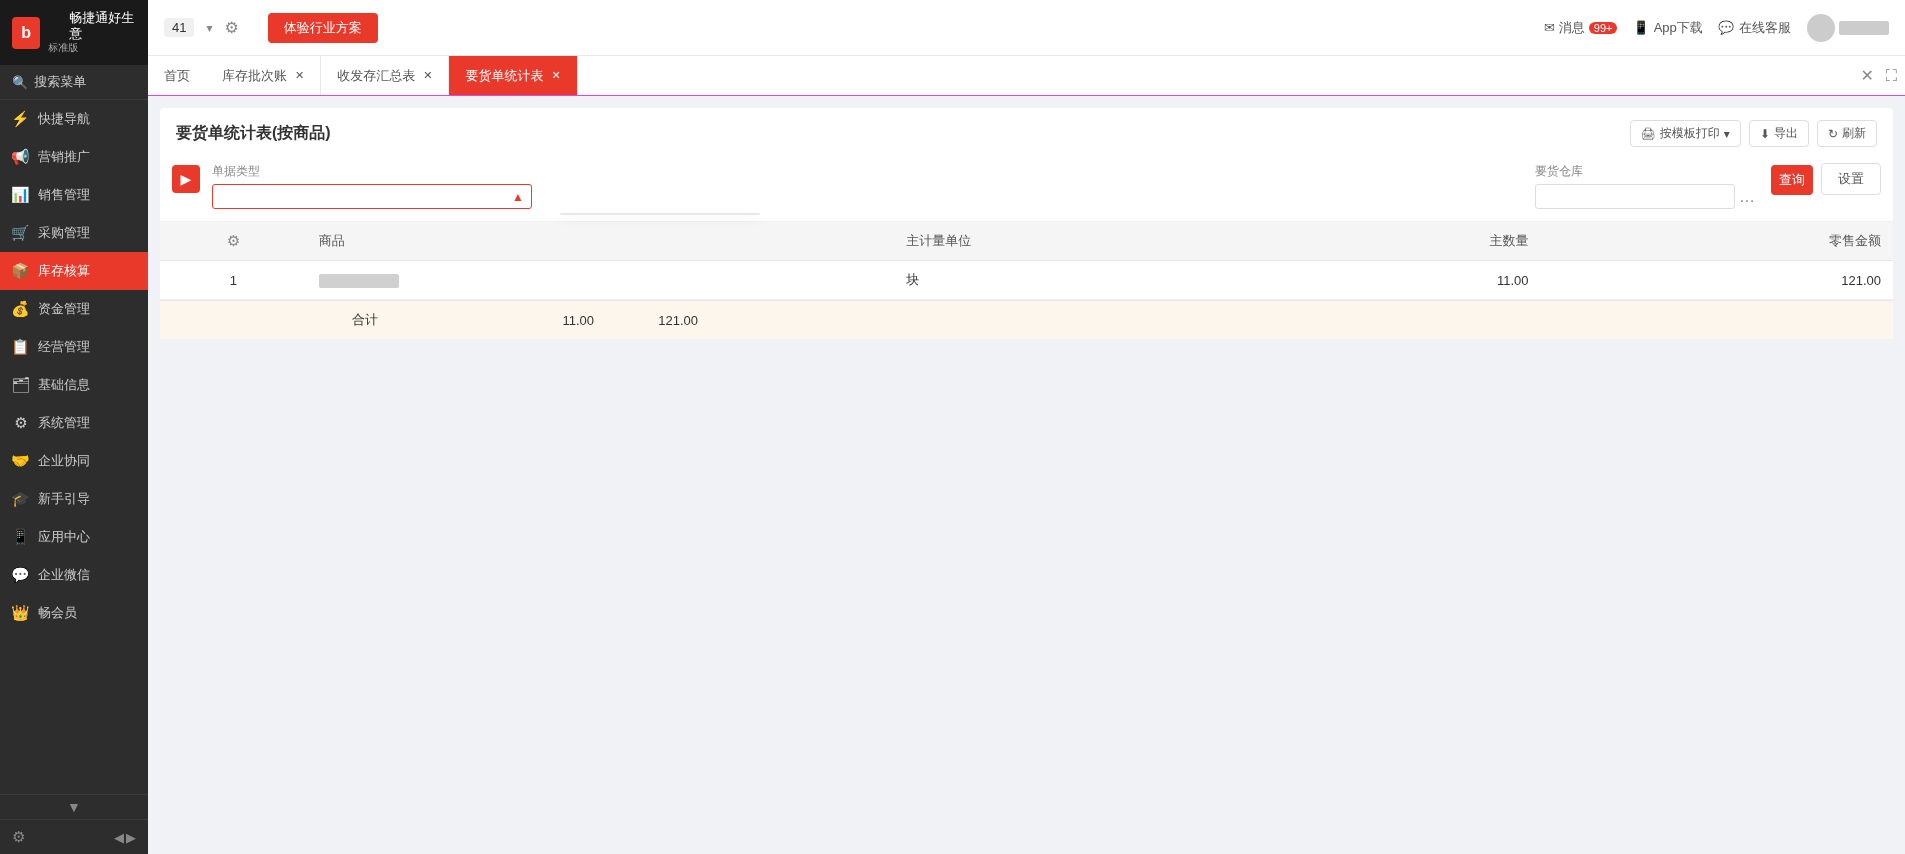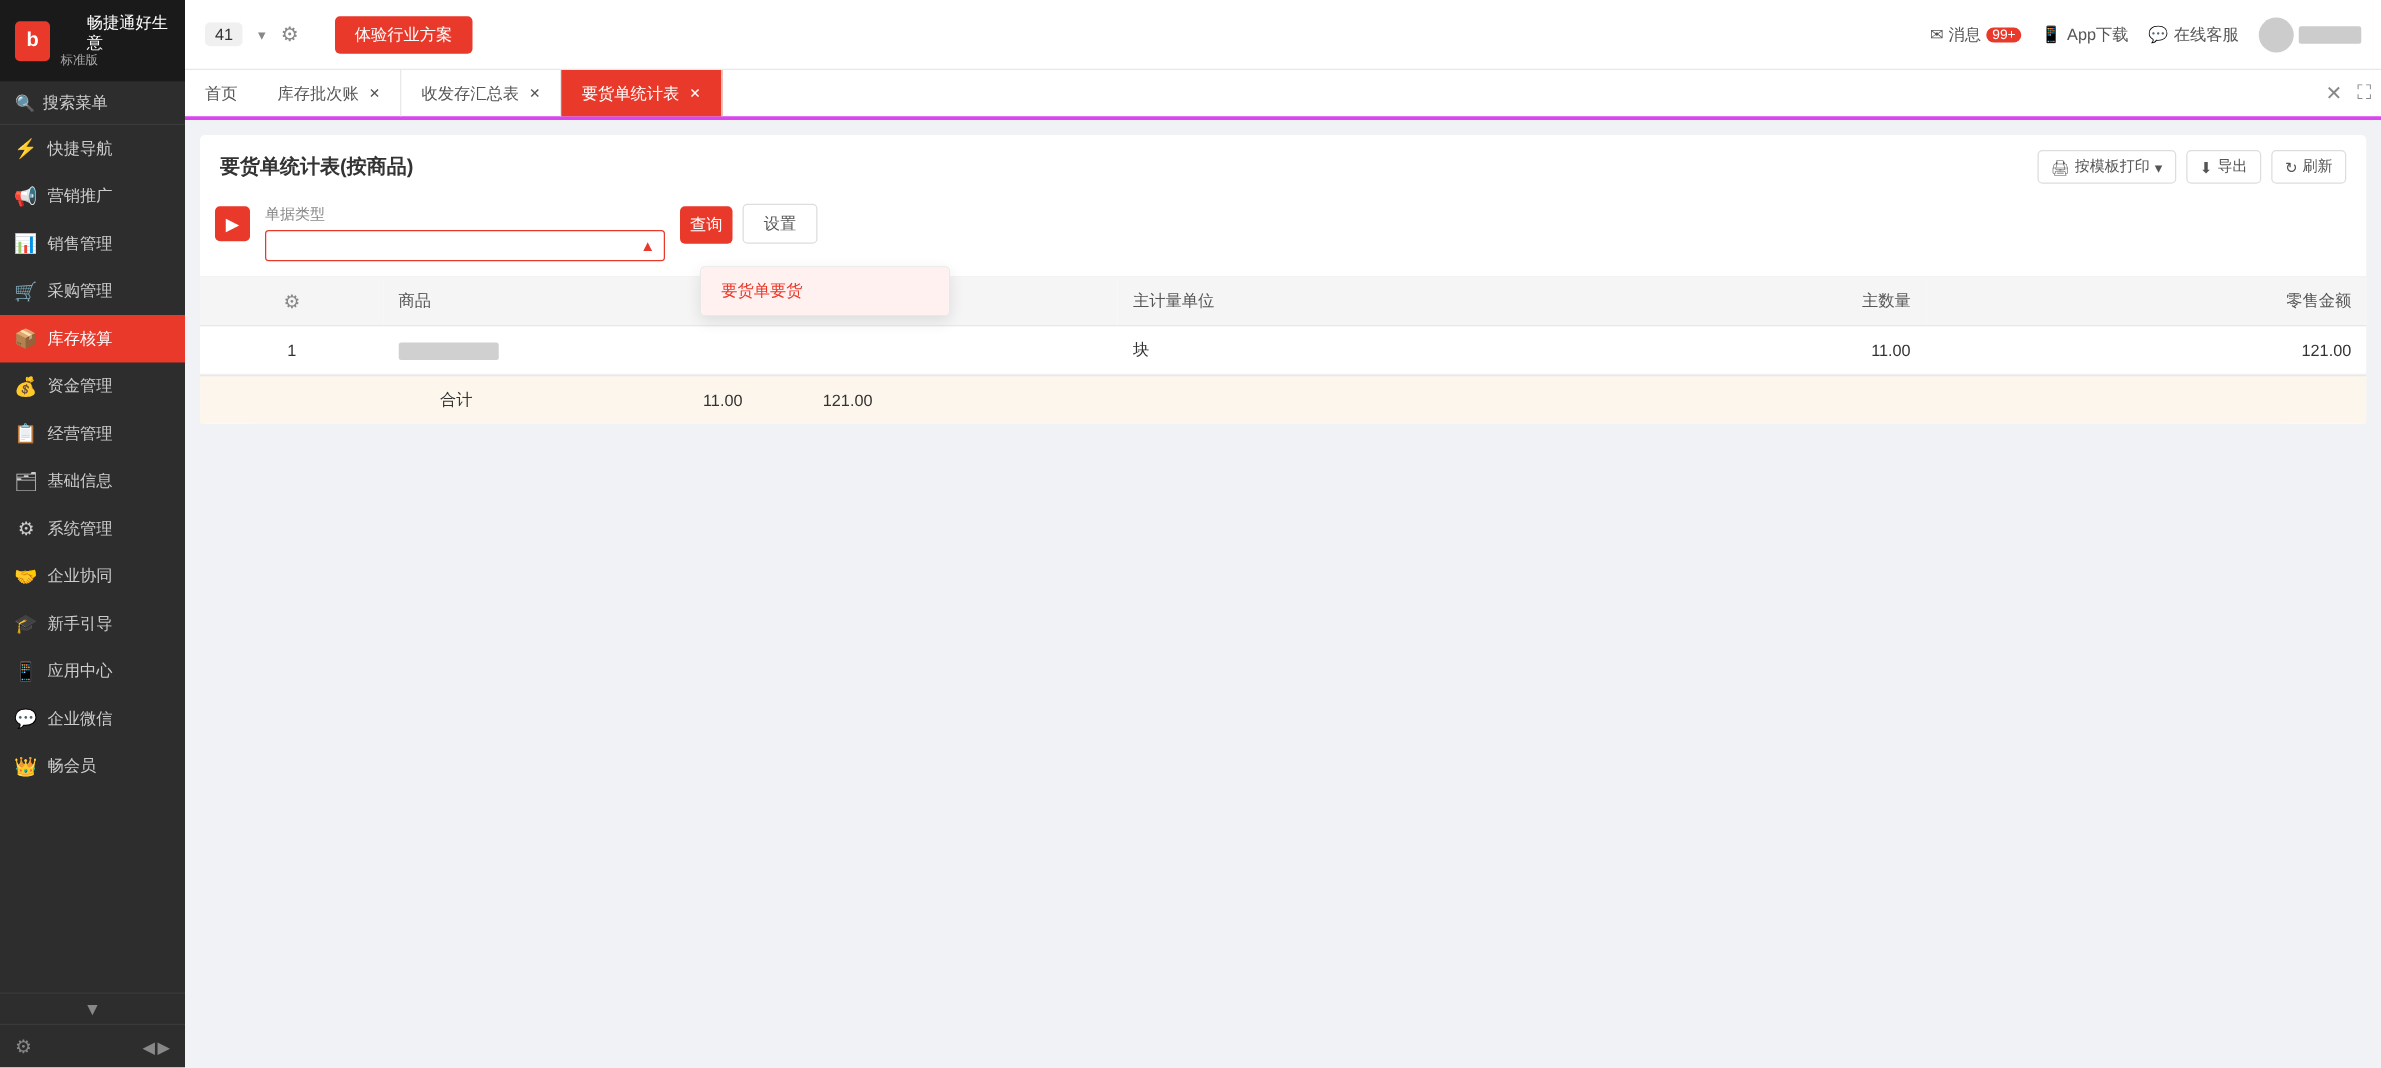--- a/index.html
+++ b/index.html
@@ -107,21 +107,21 @@
       background: #e8392a; color: white; border-radius: 10px;
       padding: 0 5px; font-size: 11px; min-width: 18px; text-align: center;
     }
     .avatar { width: 28px; height: 28px; background: #ccc; border-radius: 50%; }
 
     
     .tabs-bar {
       background: white;
       display: flex;
       align-items: center;
-      border-bottom: 3px solid #d946ef;
+      border-bottom: 1px solid #d946ef;
       flex-shrink: 0;
       padding: 0 0 0 0;
       height: 40px;
       overflow: hidden;
       font-family: Liberation Serif, serif;
     }
     .tab-item {
       display: flex; align-items: center; height: 40px;
       padding: 0 16px; cursor: pointer; font-size: 13px;
       color: #555; border-right: 1px solid #e8e8e8;
@@ -438,28 +438,34 @@
 
 
         <div class="filter-type-group">
           <span class="filter-label">单据类型</span>
           <div class="filter-type-input-wrap">
             <input type="text" class="filter-type-input" value="" style="">
             <span class="filter-type-arrow">▲</span>
           </div>
         </div>
 
+        <div class="filter-warehouse-group">
+          <span class="filter-label">要货仓库</span>
+          <div class="filter-warehouse-input-wrap">
+            <input type="text" class="filter-warehouse-input" value="" style="">
+            <span class="filter-warehouse-more">…</span>
+          </div>
+        </div>
 
         <div class="filter-actions">
           <button class="btn-query">查询</button>
           <button class="btn-settings">设置</button>
         </div>
 
         <div class="dropdown-menu">
-          <div class="dropdown-item selected">要货单要货</div>
         </div>
       </div>
 
       <div class="table-wrap">
         <table>
           <thead>
             <tr>
               <th class="col-num text-center">
                 <span class="settings-icon">⚙</span>
               </th>

